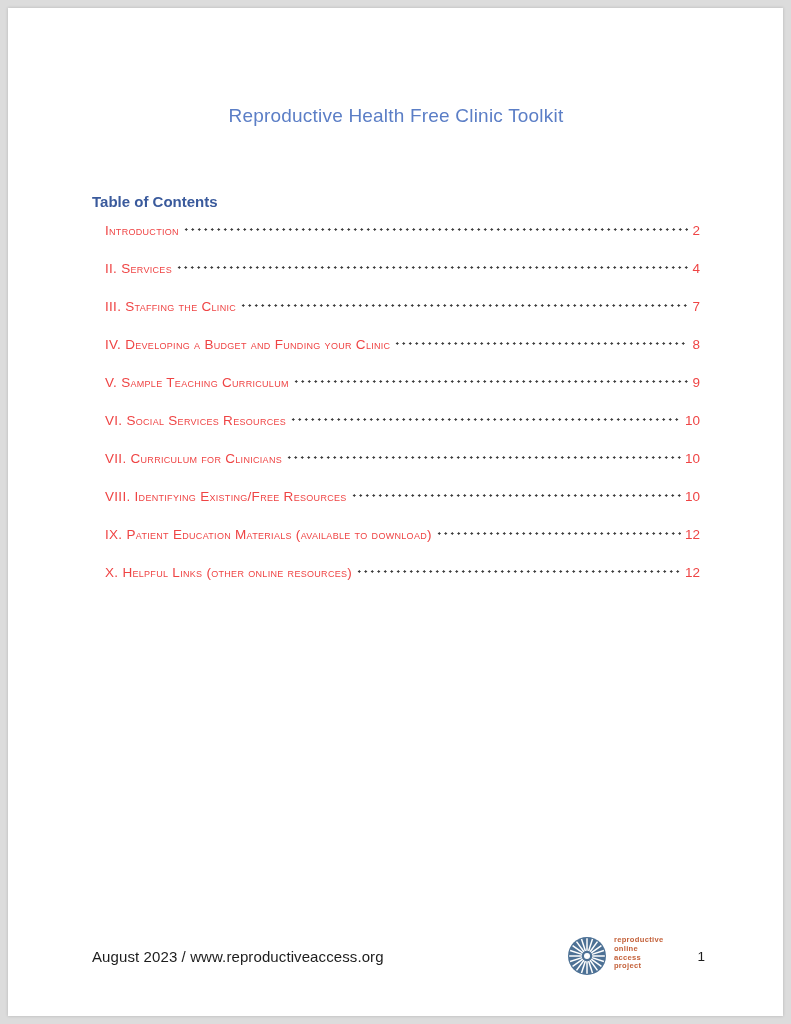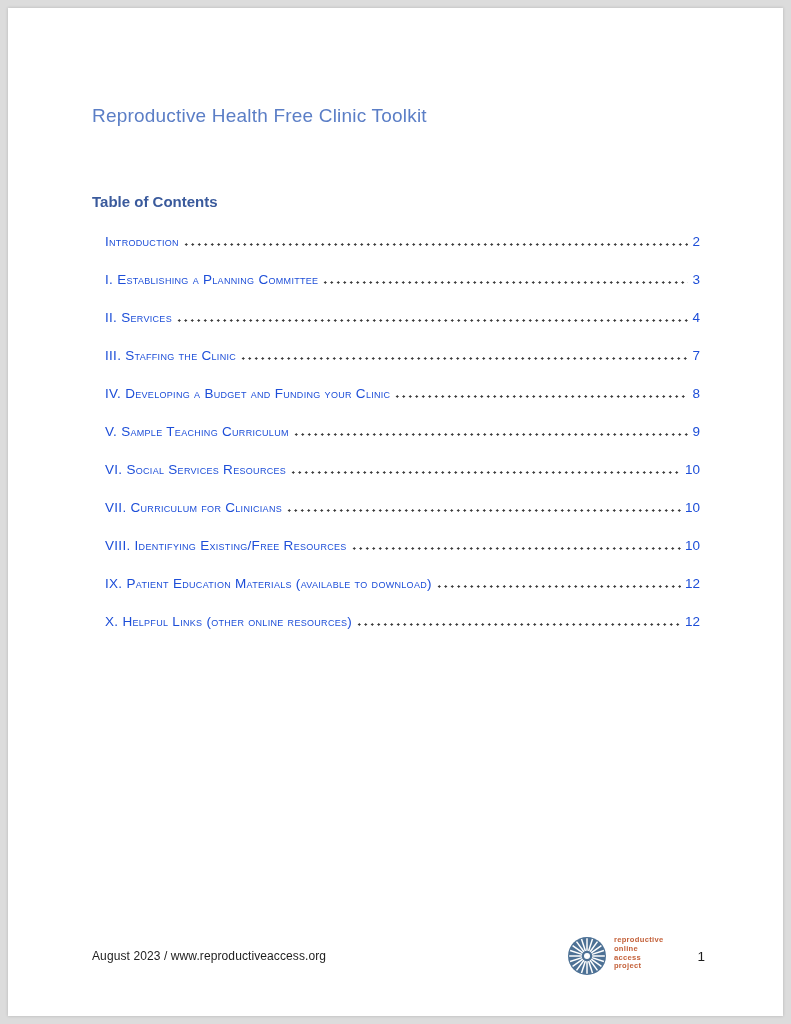--- a/index.html
+++ b/index.html
@@ -17,41 +17,42 @@
     background: #ffffff;
     box-shadow: 0 0 3px rgba(0,0,0,0.18);
     overflow: hidden;
   }
   .content {
     position: absolute;
     left: 84px; right: 83px; top: 0;
   }
   .doc-title {
     margin-top: 96px;
+    text-align: center;
     font-size: 19px;
     line-height: 24px;
     letter-spacing: 0.2px;
     color: #5b7ec6;
     font-weight: 400;
   }
   .toc-heading {
     margin-top: 64px;
     font-size: 15px;
     line-height: 19px;
     font-weight: bold;
     color: #3a5a9c;
   }
   .toc-list { margin-top: 0; }
   .toc-entry {
     height: 38px;
     display: flex;
-    align-items: flex-end;
+    align-items: center;
     padding-left: 13px;
     font-size: 13.5px;
-    color: #1d4ed8;
+    color: #ef4444;
     cursor: default;
   }
   .toc-label {
     font-variant: small-caps;
     letter-spacing: 0.3px;
     white-space: nowrap;
   }
   .toc-leader {
     flex: 1;
     height: 4px;
@@ -64,21 +65,21 @@
   .toc-page { white-space: nowrap; }
   .footer {
     position: absolute;
     left: 84px; right: 78px;
     top: 924px; height: 48px;
     display: flex;
     align-items: center;
   }
   .footer-left {
     flex: 1;
-    font-size: 12px;
+    font-size: 15px;
     color: #1d1d1d;
     letter-spacing: 0.1px;
   }
   .logo-wrap { display: flex; align-items: flex-start; }
   .logo-text {
     margin-left: 7px;
     font-size: 7.6px;
     line-height: 8.8px;
     font-weight: bold;
     color: #c4613a;
@@ -98,25 +99,20 @@
 
     <div class="doc-title">Reproductive Health Free Clinic Toolkit</div>
 
     <div class="toc-heading">Table of Contents</div>
 
     <div class="toc-list">
       <div class="toc-entry">
         <span class="toc-label">Introduction</span>
         <span class="toc-leader"></span>
         <span class="toc-page">2</span>
-      </div>
-      <div class="toc-entry">
-        <span class="toc-label">I. Establishing a Planning Committee</span>
-        <span class="toc-leader"></span>
-        <span class="toc-page">3</span>
       </div>
       <div class="toc-entry">
         <span class="toc-label">II. Services</span>
         <span class="toc-leader"></span>
         <span class="toc-page">4</span>
       </div>
       <div class="toc-entry">
         <span class="toc-label">III. Staffing the Clinic</span>
         <span class="toc-leader"></span>
         <span class="toc-page">7</span>

